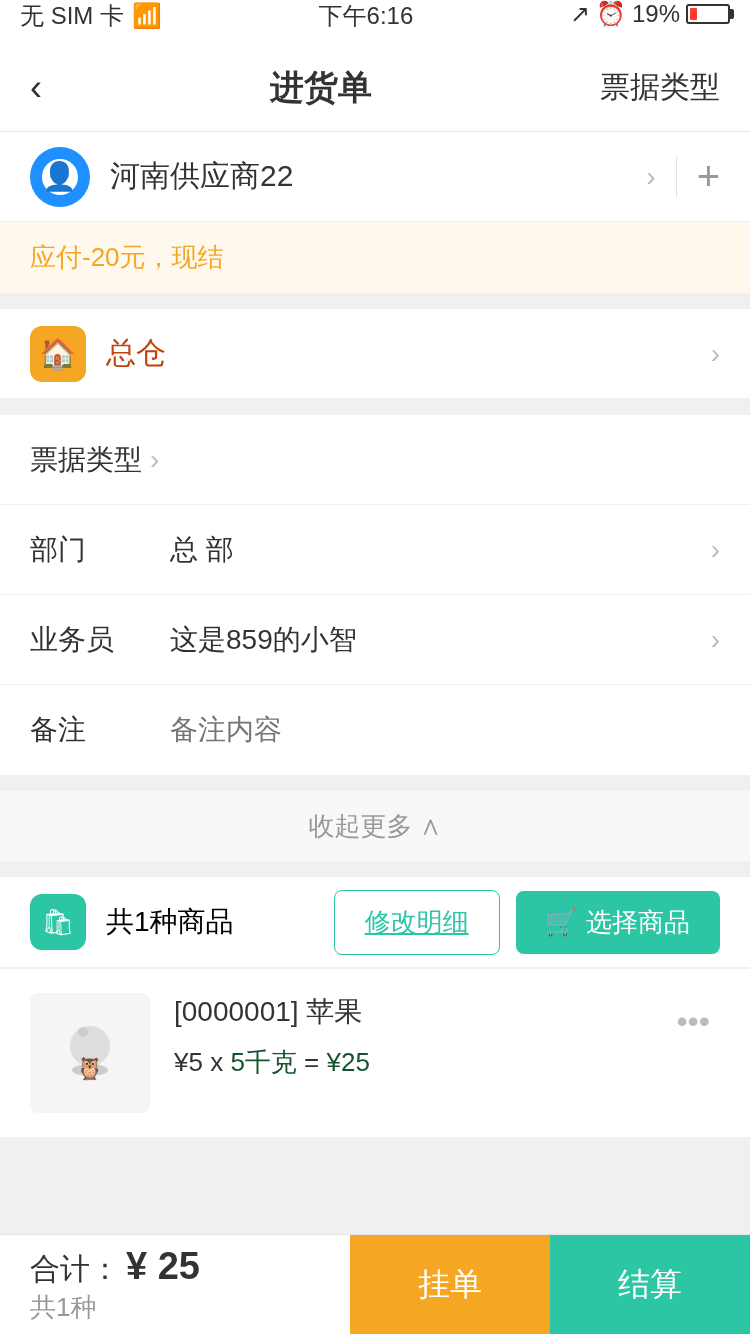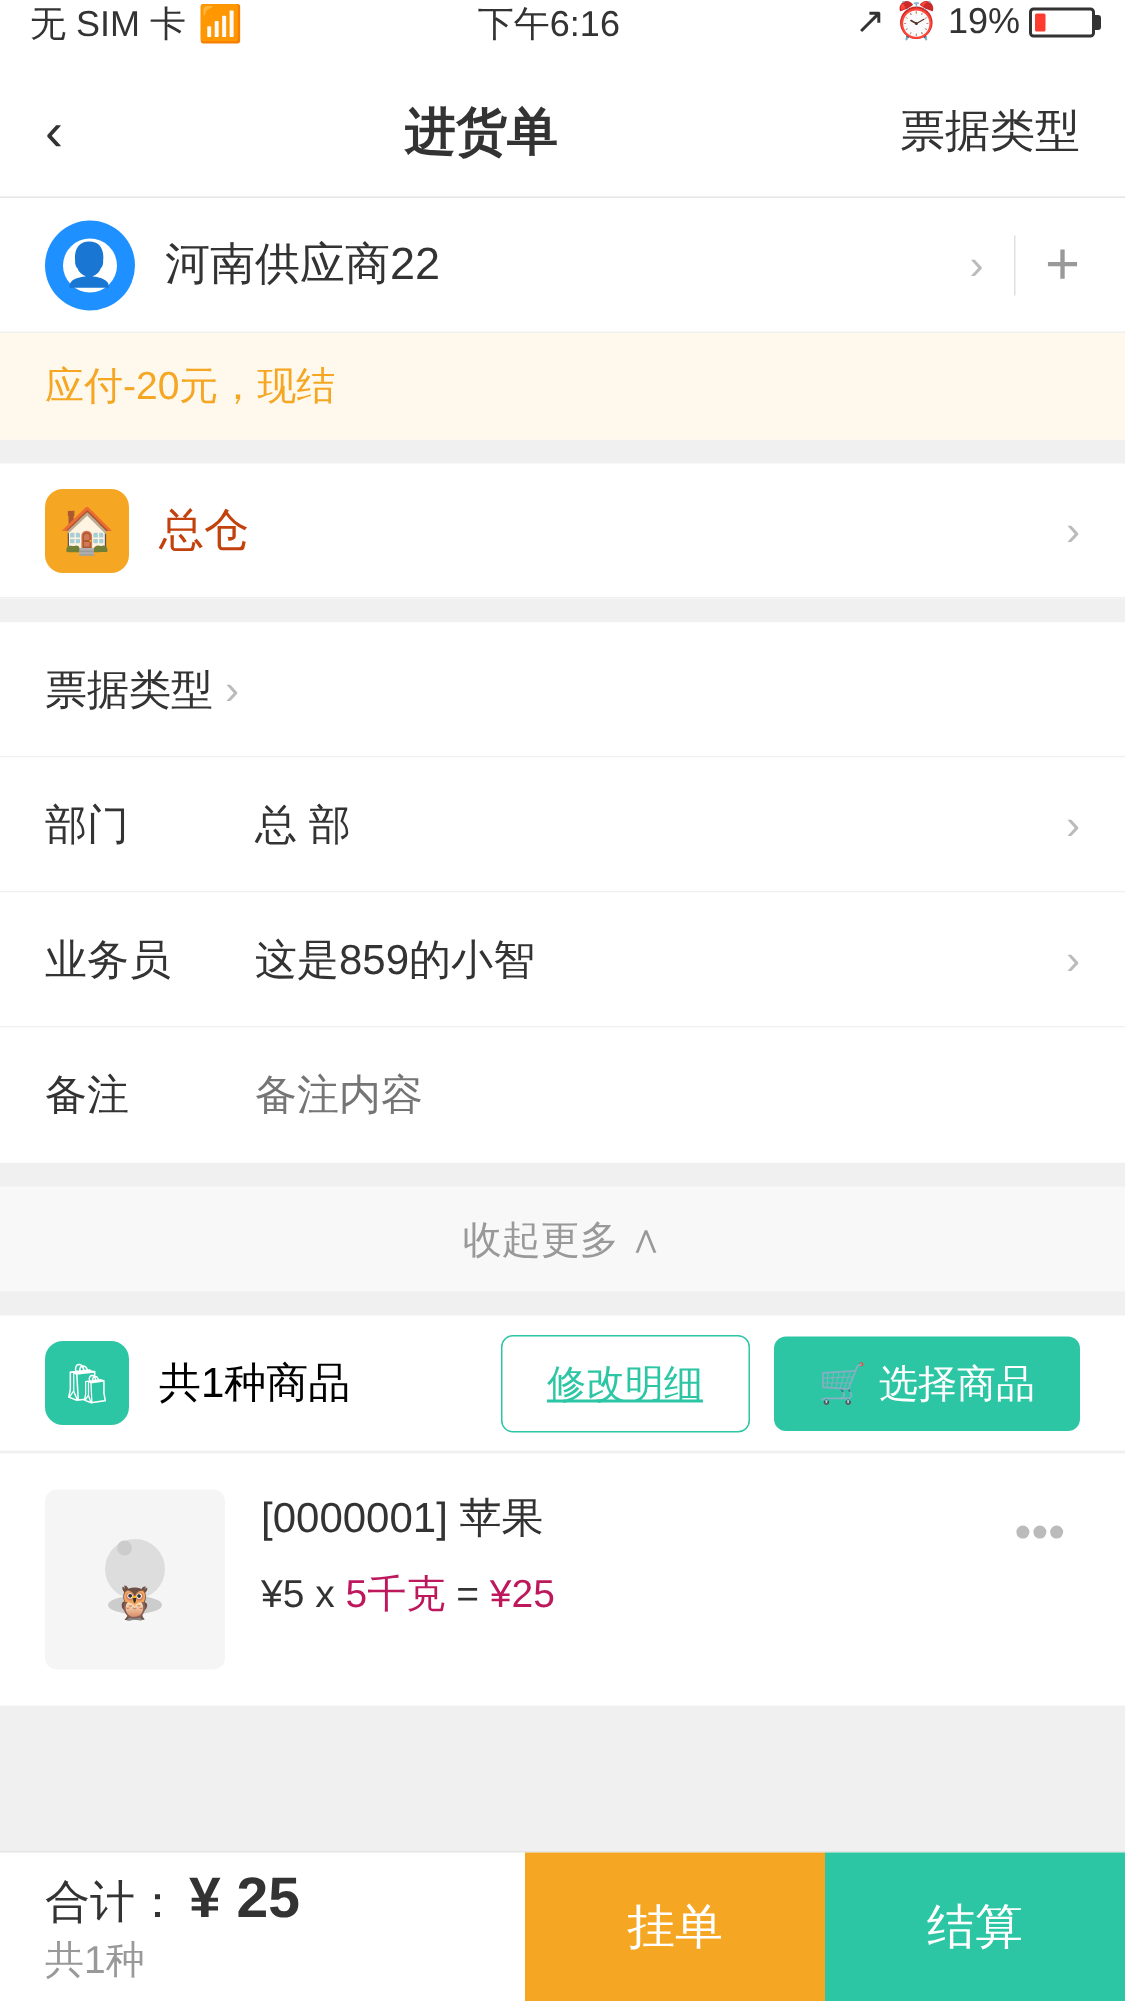--- a/index.html
+++ b/index.html
@@ -236,21 +236,21 @@
       border-radius: 8px;
       display: flex; align-items: center; justify-content: center;
       margin-right: 24px;
       flex-shrink: 0;
       color: #bbb;
       font-size: 50px;
     }
     .product-info { flex: 1; }
     .product-name { font-size: 28px; color: #333; margin-bottom: 14px; }
     .product-price { font-size: 26px; color: #333; }
-    .product-price .highlight { color: #be185d; }
+    .product-price .highlight { color: #14532d; }
     .product-more {
       color: #bbb;
       font-size: 32px;
       cursor: pointer;
       padding: 10px;
     }
 
     
     .bottom-bar {
       position: fixed;

